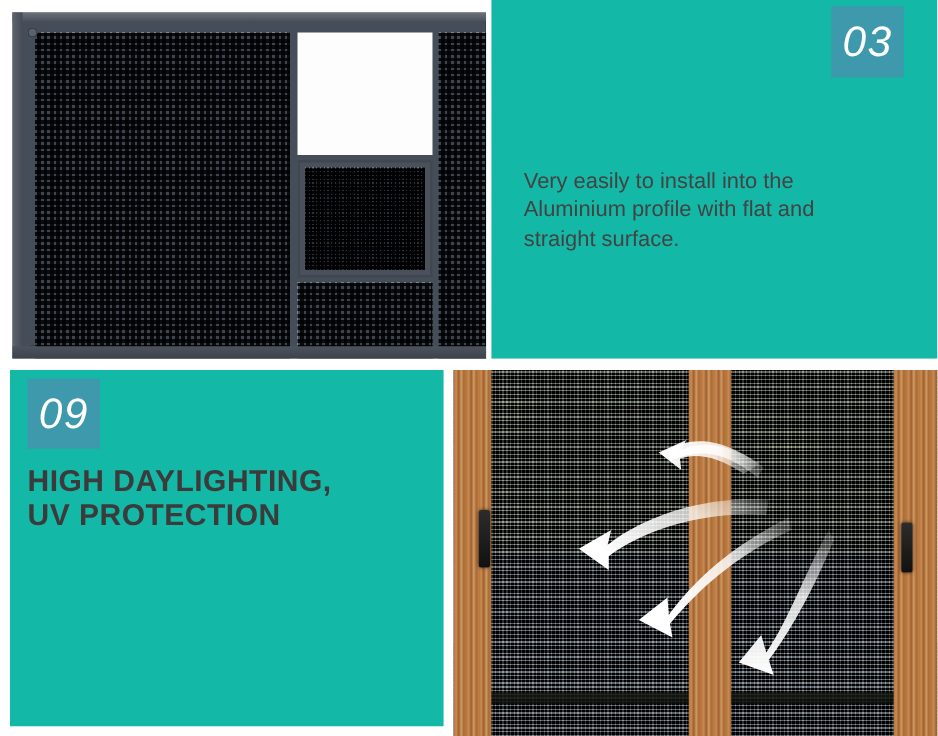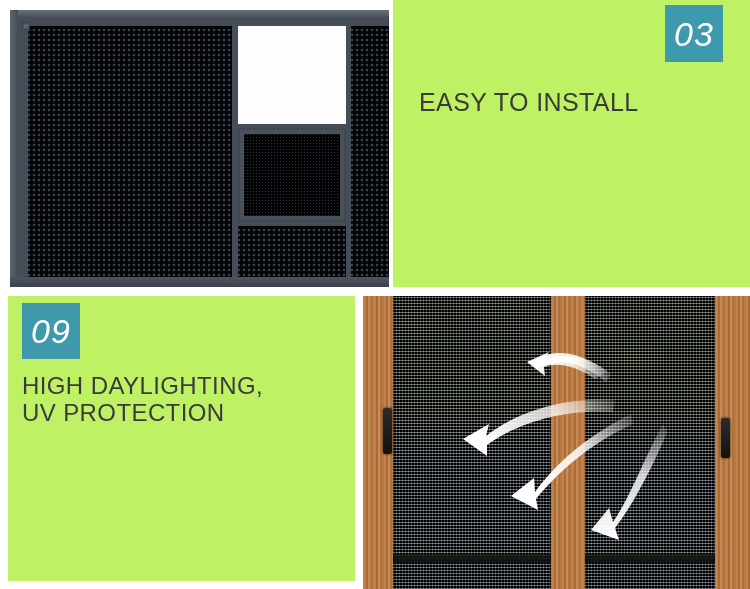--- a/index.html
+++ b/index.html
@@ -6,21 +6,21 @@
   body{
     width:750px;height:589px;
     background:#ffffff;
     font-family:"Liberation Sans", sans-serif;
     overflow:hidden;
     position:relative;
   }
   .page{position:relative;width:750px;height:589px;overflow:hidden;background:#ffffff;}
 
   
-  .panel{position:absolute;background:#bef264;}
+  .panel{position:absolute;background:#14b8a6;}
 
   
   .badge{
     position:absolute;
     background:#3d99ab;
     color:#ffffff;
     font-style:italic;
     font-weight:400;
     display:flex;align-items:center;justify-content:center;
     letter-spacing:1px;
@@ -196,34 +196,36 @@
     <div class="mesh-leftbar"></div>
     <div class="mesh-botbar"></div>
   </div>
 
   <div class="panel" style="left:393px;top:0px;width:357px;height:287px;">
 
     <div class="badge" style="left:272px;top:5px;width:58px;height:57px;font-size:34px;">
       <span>03</span>
     </div>
 
-    <div class="heading" style="left:26px;top:88px;width:310px;font-size:25px;">EASY TO INSTALL</div>
-
+
+    <div class="body" style="left:26px;top:133px;width:310px;font-size:17.5px;">Very easily to install into the
+Aluminium profile with flat and
+straight surface.</div>
   </div>
 
   <div class="sep-h"></div>
   <div class="sep-v-top"></div>
 
   <div class="panel" style="left:8px;top:296px;width:347px;height:285px;">
 
     <div class="badge" style="left:14px;top:7px;width:58px;height:56px;font-size:34px;">
       <span>09</span>
     </div>
 
-    <div class="heading" style="left:14px;top:77px;width:330px;font-size:24px;">HIGH DAYLIGHTING,
+    <div class="heading" style="left:14px;top:77px;width:330px;font-size:24px;font-weight:bold;">HIGH DAYLIGHTING,
 UV PROTECTION</div>
 
   </div>
 
   <div class="sep-v-bot"></div>
 
   <div id="photo-screen-door">
     <div class="door-scene">
       <div class="sky-bg"></div>
       <div class="foliage"></div>

